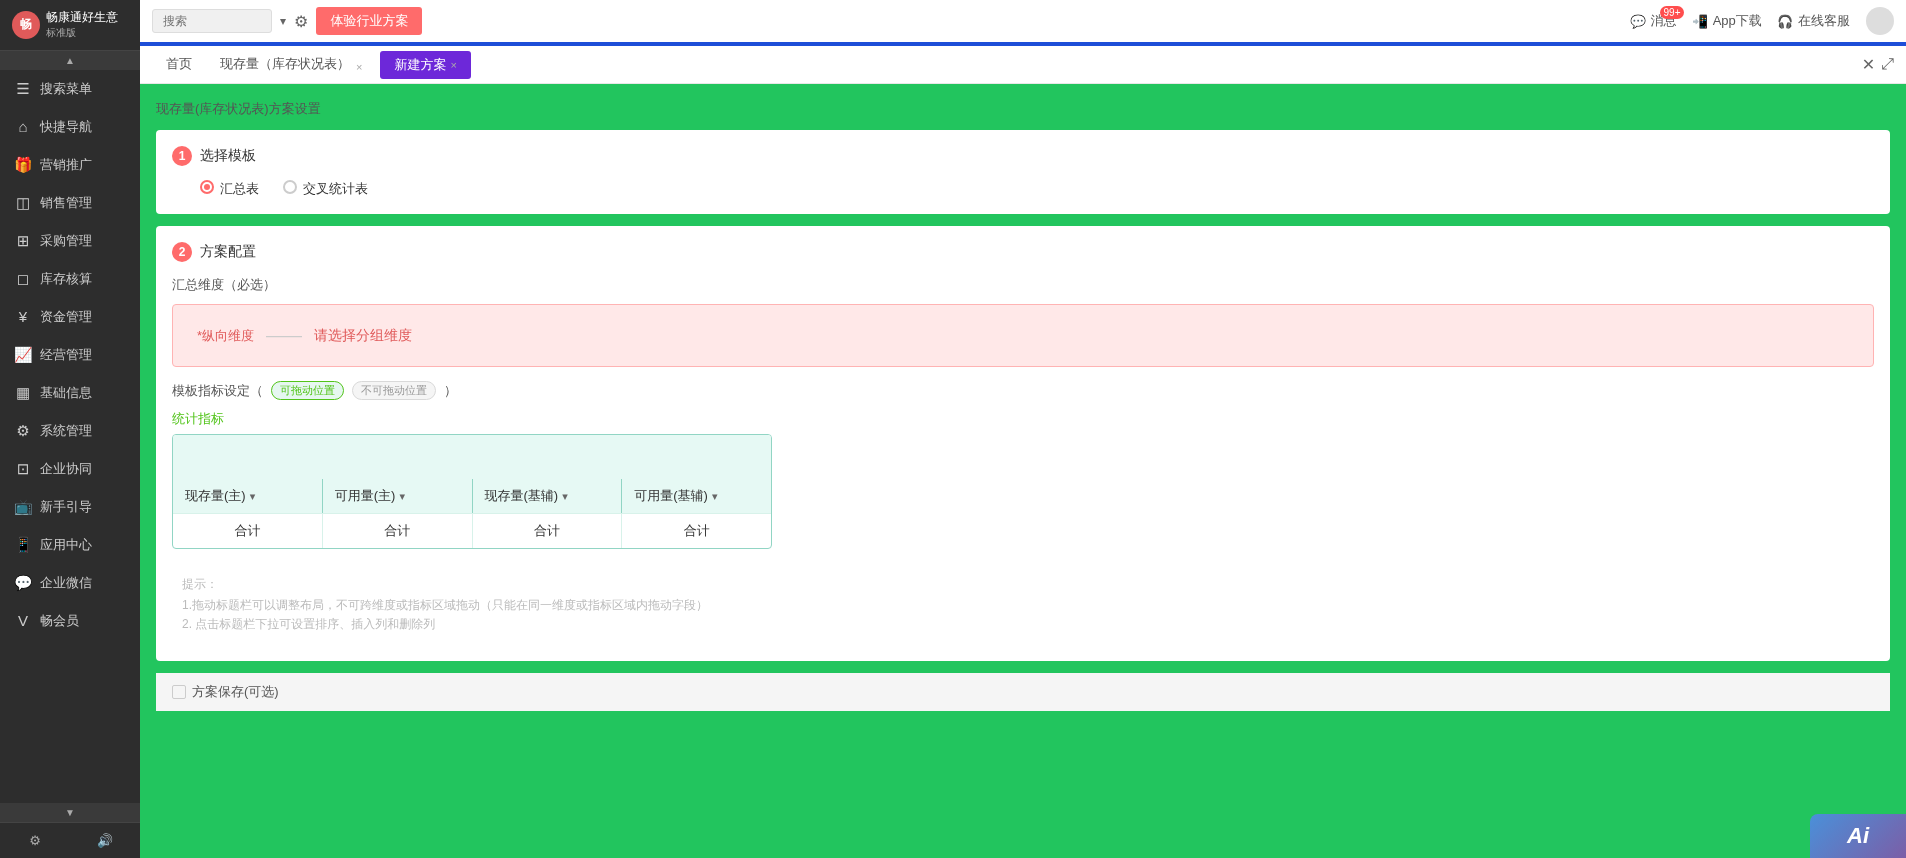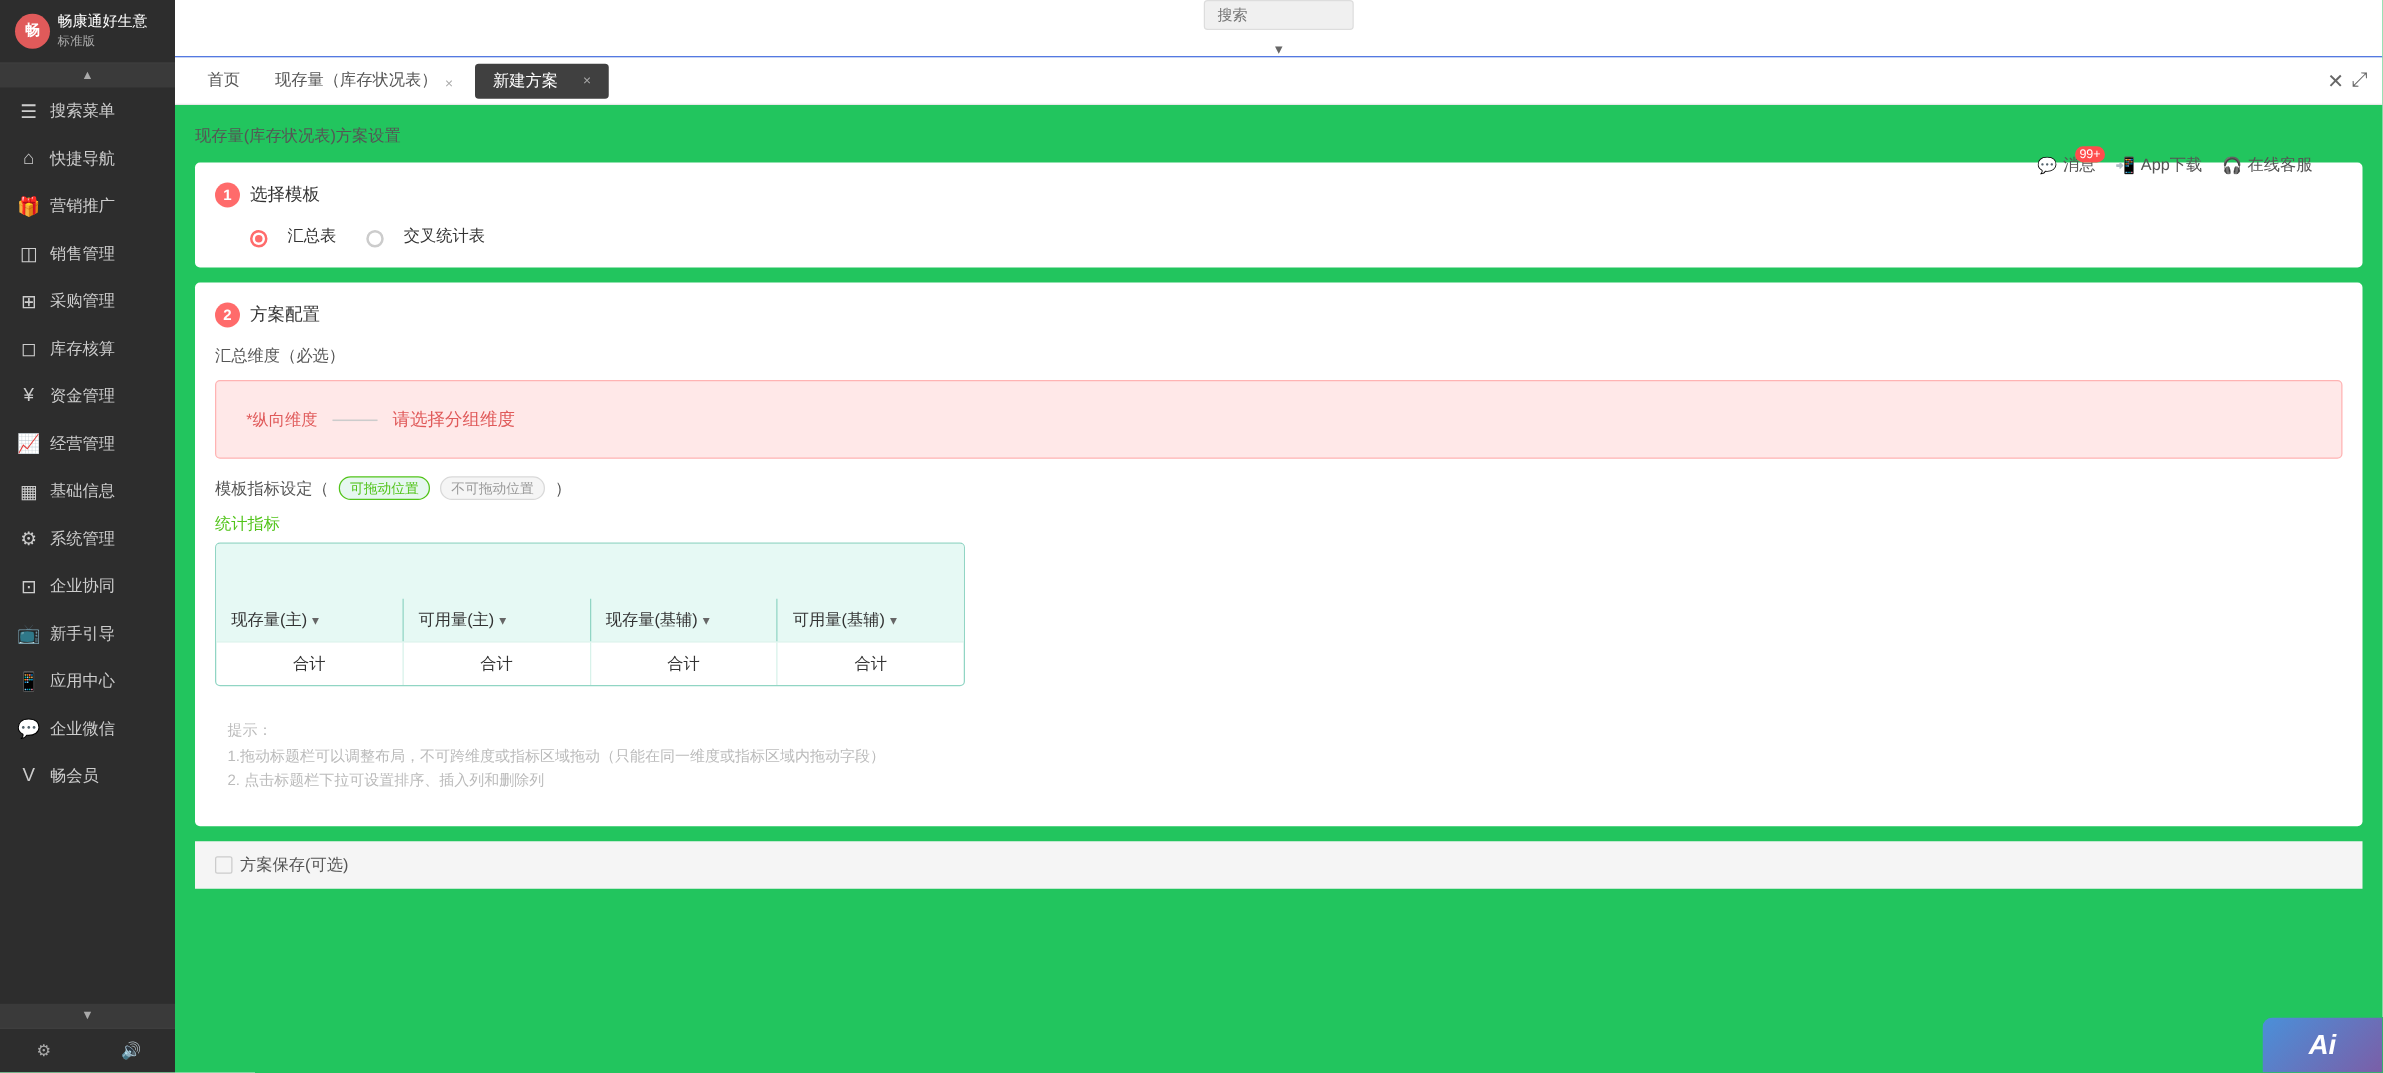--- a/index.html
+++ b/index.html
@@ -70,23 +70,22 @@
     
     .main { flex: 1; display: flex; flex-direction: column; overflow: hidden; }
 
     
     .topbar {
       background: #fff;
       height: 46px;
       display: flex;
       align-items: center;
       padding: 0 12px;
-      border-bottom: 1px solid #1d4ed8;
+      border-bottom: 4px solid #1d4ed8;
       gap: 8px;
-      flex-direction: column;
     }
     .topbar-search {
       background: #f0f0f0;
       border: 1px solid #ddd;
       border-radius: 3px;
       padding: 4px 10px;
       font-size: 12px;
       color: #999;
       width: 120px;
     }
@@ -132,27 +131,27 @@
       font-size: 13px;
       color: #555;
       cursor: pointer;
       display: flex;
       align-items: flex-end;
       gap: 6px;
       border-bottom: 2px solid transparent;
     }
     .tab-close { color: #aaa; font-size: 11px; }
     .tab-new {
-      background: #404040;
+      background: #6d28d9;
       color: #fff;
       padding: 5px 14px;
       border-radius: 3px;
       font-size: 13px;
       cursor: pointer;
-      display: flex; align-items: center; gap: 20px;
+      display: flex; align-items: center; gap: 4px;
       margin-left: 4px;
     }
     .tabs-right { margin-left: auto; display: flex; gap: 6px; }
     .tabs-right-btn { color: #666; cursor: pointer; font-size: 16px; }
 
     
     .page-content {
       flex: 1;
       overflow-y: auto;
       padding: 16px;
@@ -190,22 +189,22 @@
 
     
     .template-options {
       display: flex;
       align-items: center;
       gap: 24px;
       margin-left: 28px;
     }
     .radio-option {
       display: flex;
-      align-items: flex-end;
-      gap: 16px;
+      align-items: flex-start;
+      gap: 6px;
       cursor: pointer;
       font-size: 13px;
       color: #333;
     }
     .radio-dot {
       width: 14px; height: 14px;
       border-radius: 50%;
       border: 2px solid #ccc;
       display: flex; align-items: center; justify-content: center;
     }

